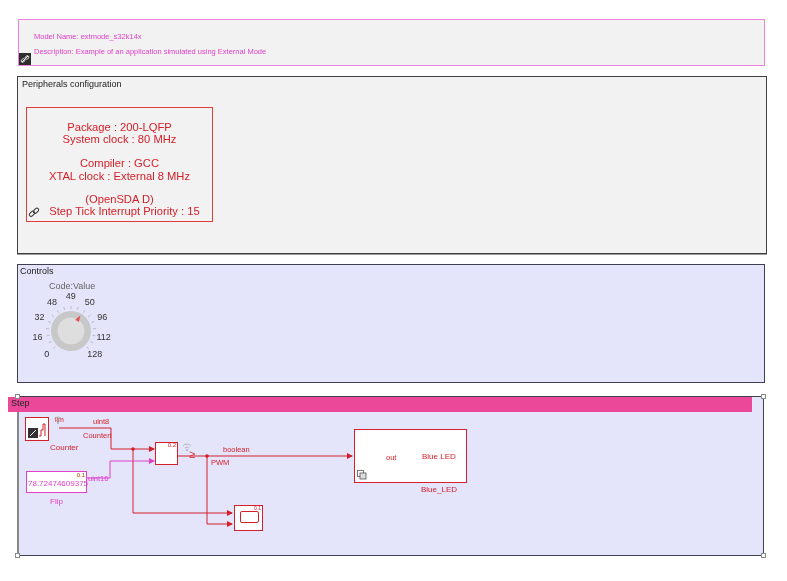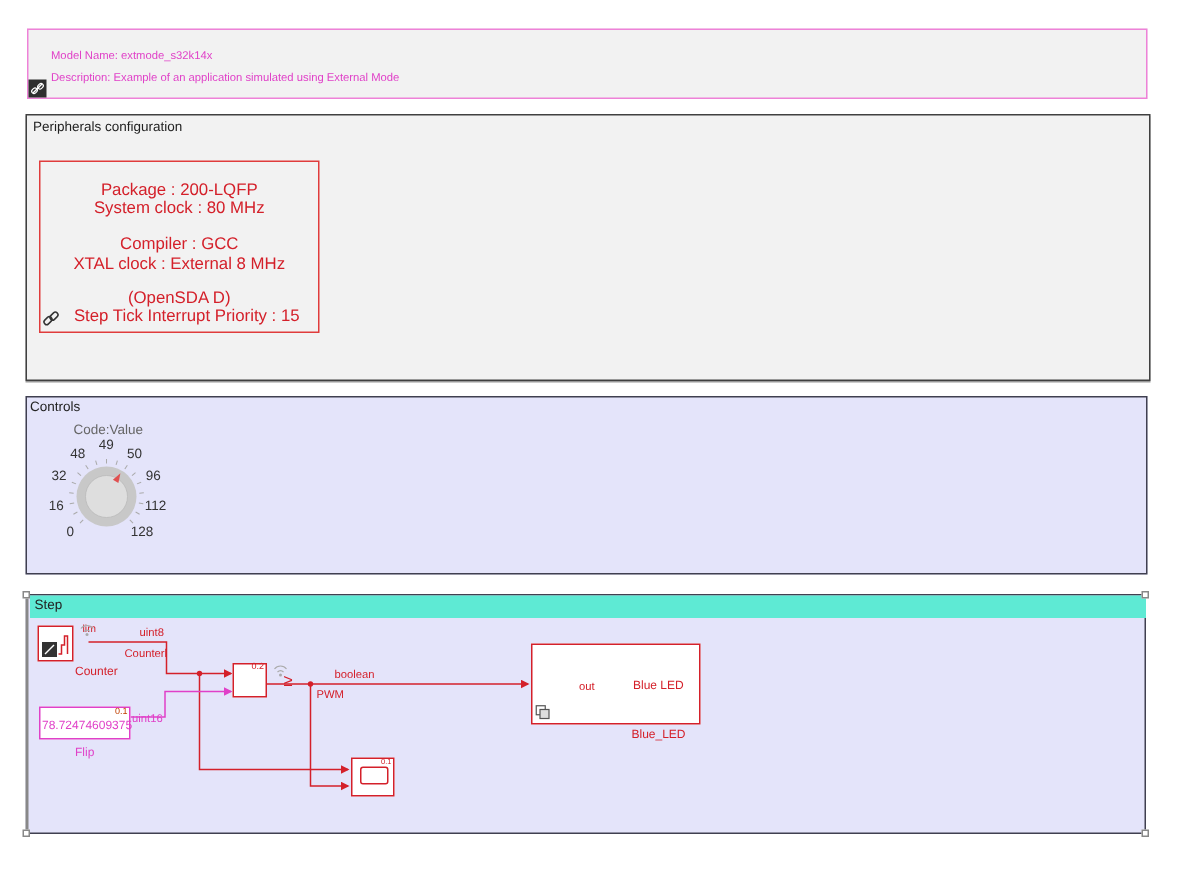--- a/index.html
+++ b/index.html
@@ -11,21 +11,21 @@
   
   #periph { left:17px; top:76px; width:750px; height:178px; background:#f2f2f2; border:1px solid #404040; box-sizing:border-box; box-shadow:0 1px 0 #999; }
   .area-title { font-size:9px; color:#222; }
   #target-box { left:26px; top:107px; width:187px; height:115px; border:1.5px solid #e03c3c; background:#f2f2f2; box-sizing:border-box; }
   .tgt-line { position:absolute; left:0; width:100%; text-align:center; color:#d4202a; font-size:11.2px; line-height:11.5px; }
   
   #controls { left:17px; top:264px; width:748px; height:119px; background:#e4e4fa; border:1px solid #404050; box-sizing:border-box; }
   .dial-tick { position:absolute; font-size:9px; color:#333; }
   
   #step { left:17px; top:396px; width:747px; height:160px; background:#e4e4fa; border:1px solid #404050; border-left:2px solid #888; box-sizing:border-box; }
-  #step-titlebar { left:20px; top:397px; width:744px; height:15px; background:#5eead4;text-align:right; }
+  #step-titlebar { left:8px; top:397px; width:744px; height:15px; background:#ec4899;text-align:right; }
   .handle { width:5px; height:5px; border:1px solid #888; background:#fff; box-sizing:border-box; }
   .red { color:#d4202a;margin-left:28px; }
   .mag { color:#e040c8; }
   .blk-label { font-size:7.5px; }
   svg { position:absolute; left:0; top:0; overflow:visible; }
 </style>
 </head>
 <body>
 
 <div id="header-box" class="abs">

